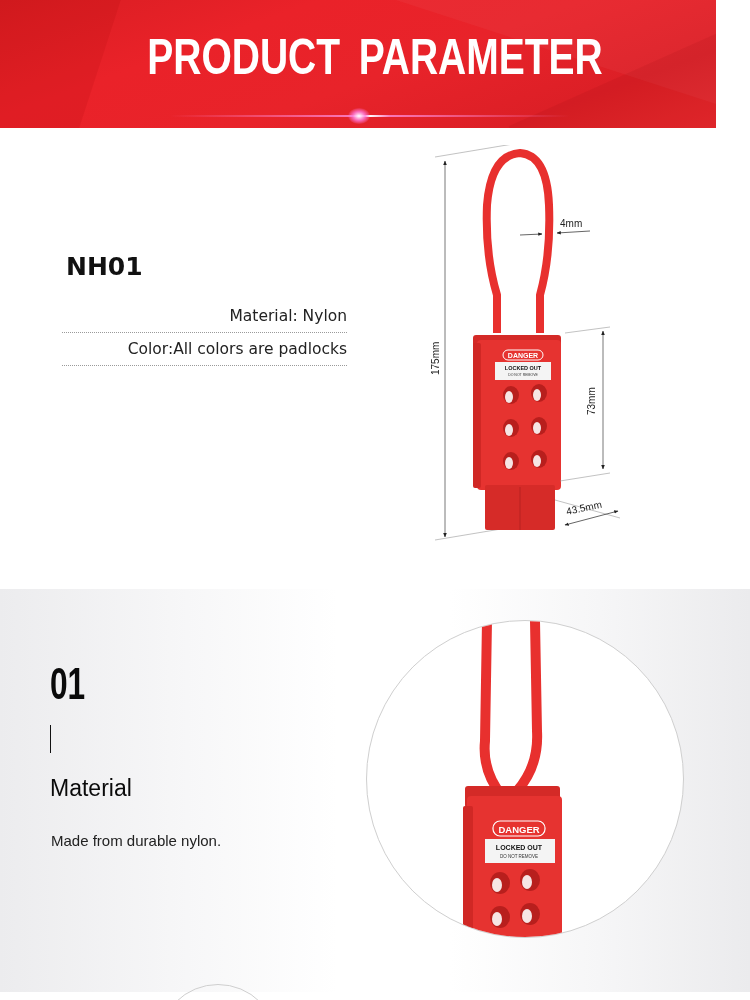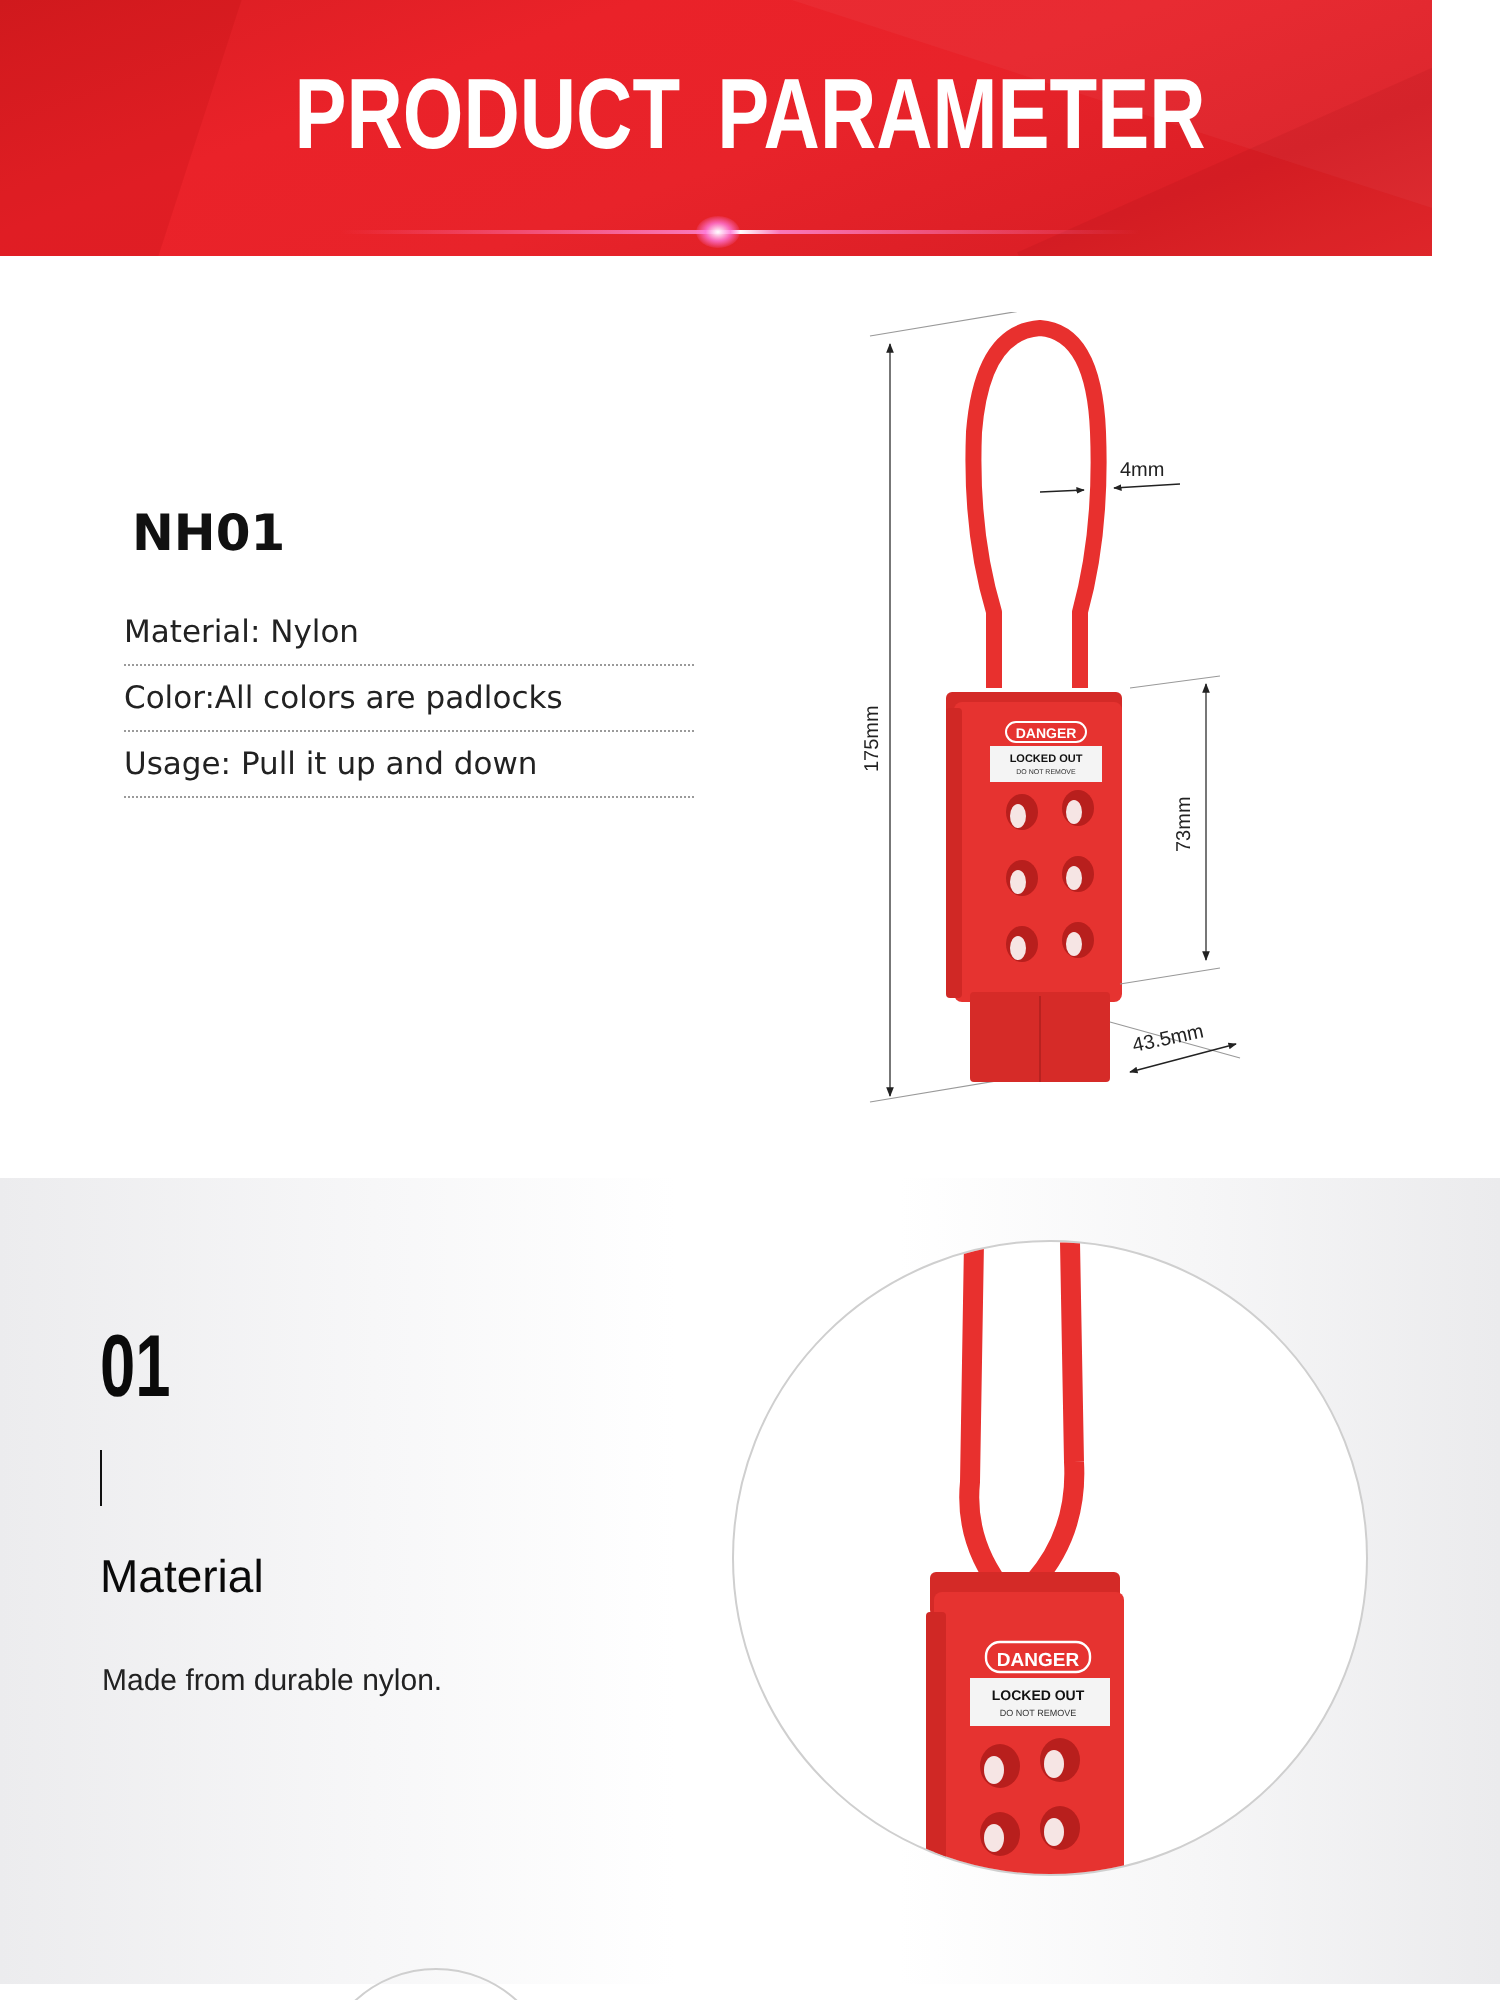--- a/index.html
+++ b/index.html
@@ -34,27 +34,27 @@
   }
 
   
   .model {
     position: absolute; left: 66px; top: 252px; font-size: 25px; font-weight: bold; color: #111;
     font-family: "DejaVu Sans", sans-serif;
   }
   .spec-list { position: absolute; left: 62px; top: 302px; width: 285px; }
   .spec-row {
     font-family: "DejaVu Sans", sans-serif; font-size: 15.5px; color: #222; line-height: 28px;
-    border-bottom: 1px dotted #9a9a9a; padding-bottom: 2px; margin-bottom: 2px; white-space: nowrap;
+    border-bottom: 1px dotted #9a9a9a; padding-bottom: 2px; margin-bottom: 2px; white-space: nowrap; text-align: right;
   }
   .spec-row.multi { white-space: normal; width: 320px; line-height: 28px; border-bottom: none; }
   .spec-row.multi + .rule { width: 280px; margin-left: 3px; border-bottom: 1px dotted #9a9a9a; }
 
   
-  .diagram { position: absolute; left: 415px; top: 156px; width: 210px; height: 400px; text-align: right; }
+  .diagram { position: absolute; left: 415px; top: 145px; width: 210px; height: 400px; text-align: right; }
   .dim-text { font-family: "Liberation Sans", sans-serif; font-size: 10px; fill: #222; }
 
   
   .feature {
     position: absolute; left: 0; top: 589px; width: 750px; height: 403px;
     background: linear-gradient(90deg, #ececee 0%, #f7f7f8 25%, #ffffff 45%, #ffffff 60%, #f6f6f7 80%, #ebebed 100%);
   }
   .feat-num {
     position: absolute; left: 50px; top: 70px; font-size: 44px; font-weight: bold; color: #0a0a0a;
     font-family: "Liberation Sans", sans-serif; transform: scaleX(0.72); transform-origin: left;
@@ -87,21 +87,20 @@
   <div class="facet3"></div>
   <div class="banner-title">PRODUCT  PARAMETER</div>
   <div class="banner-glow"></div>
   <div class="banner-flare"></div>
 </div>
 
 <div class="model">NH01</div>
 <div class="spec-list">
   <div class="spec-row">Material: Nylon</div>
   <div class="spec-row">Color:All colors are padlocks</div>
-  <div class="spec-row">Usage: Pull it up and down</div>
   <div class="rule"></div>
 </div>
 
 <div class="diagram">
   <svg width="210" height="400" viewBox="0 0 210 400">
     <defs>
       <marker id="arr" viewBox="0 0 10 10" refX="9" refY="5" markerWidth="6" markerHeight="6" orient="auto-start-reverse">
         <path d="M0,1 L10,5 L0,9 z" fill="#222"></path>
       </marker>
     </defs>

